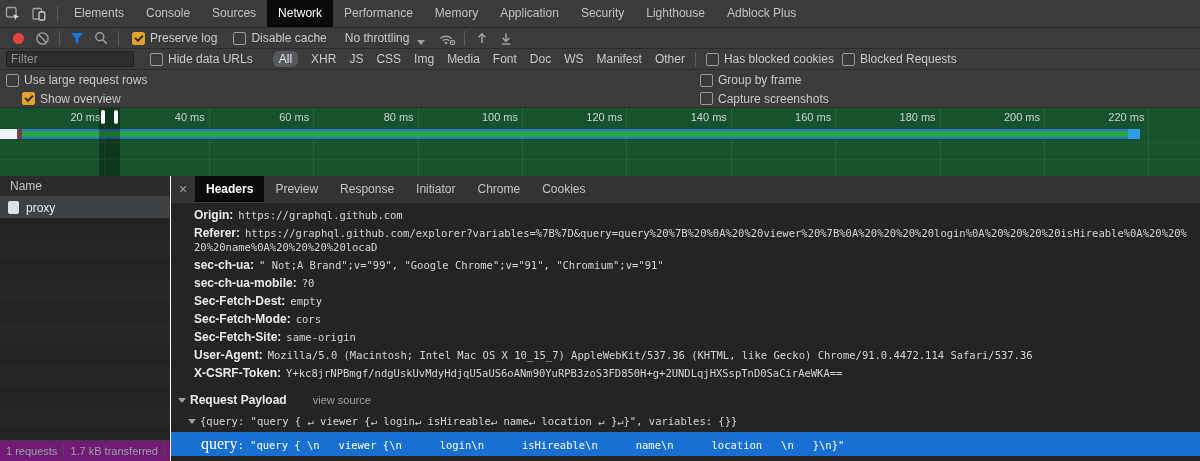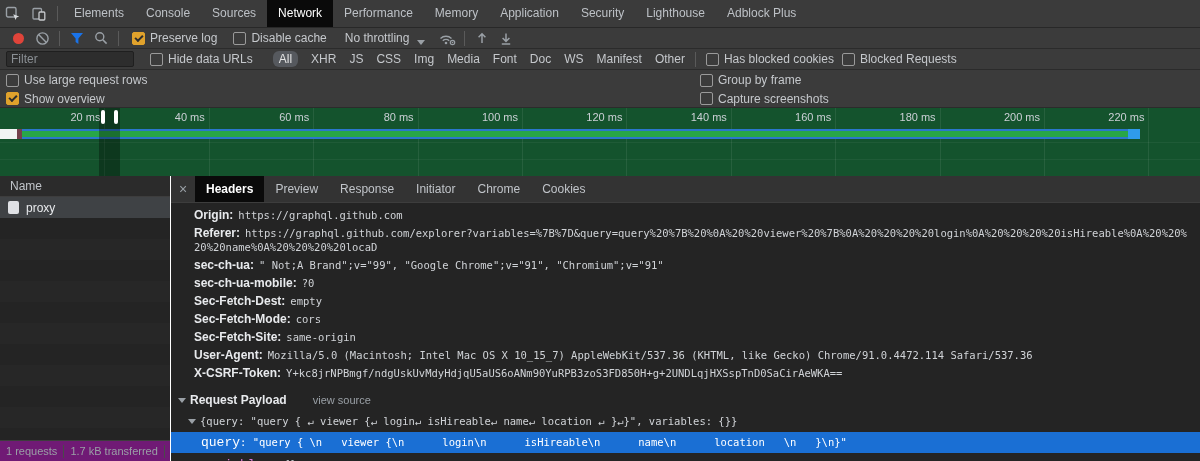--- a/index.html
+++ b/index.html
@@ -81,21 +81,21 @@
        border-right:4px solid transparent;border-top:5px solid #9aa0a6;margin-right:4px;
        vertical-align:1px;}
   .payload-header{margin-top:11px;padding-left:7px;display:flex;align-items:center;}
   .payload-title{font-weight:bold;color:#e8eaed;}
   .view-source{color:#9aa0a6;font-size:11px;margin-left:26px;}
   .mono{font-family:"DejaVu Sans Mono",monospace;font-size:10.5px;color:#d0d3d7;white-space:pre-wrap;}
   .tree-preview{margin-top:7px;padding-left:17px;}
   .blue-row{margin-top:4px;background:#1a6fd4;color:#ffffff;padding:3px 4px 3px 30px;}
   .blue-row .mono-k,.blue-row .mono-v{color:#ffffff;}
   .vars-row{padding:4px 4px 3px 30px;}
-  .mono-k{font-family:Liberation Mono, monospace;font-size:13px;color:#d674d6;}
+  .mono-k{font-family:Liberation Serif, serif;font-size:16px;color:#d674d6;}
   .mono-v{font-family:"DejaVu Sans Mono",monospace;font-size:10.5px;color:#d0d3d7;white-space:pre-wrap;}
 </style>
 </head>
 <body>
 
 <div id="app">
 
   <div class="tabbar">
     <div class="icon-btn">
       <span>
@@ -230,21 +230,21 @@
     <div class="cb-group" style="margin:0;">
       <span class="cb"></span>
       <span>Use large request rows</span>
     </div>
     <div class="opt-right">
       <span class="cb"></span>
       <span>Group by frame</span>
     </div>
   </div>
   <div class="optrow optrow2">
-    <div class="cb-group" style="margin:0;">
+    <div class="cb-group" style="margin:16px;">
       <span class="cb checked"></span>
       <span>Show overview</span>
     </div>
     <div class="opt-right">
       <span class="cb"></span>
       <span>Capture screenshots</span>
     </div>
   </div>
 
   <div class="timeline">

